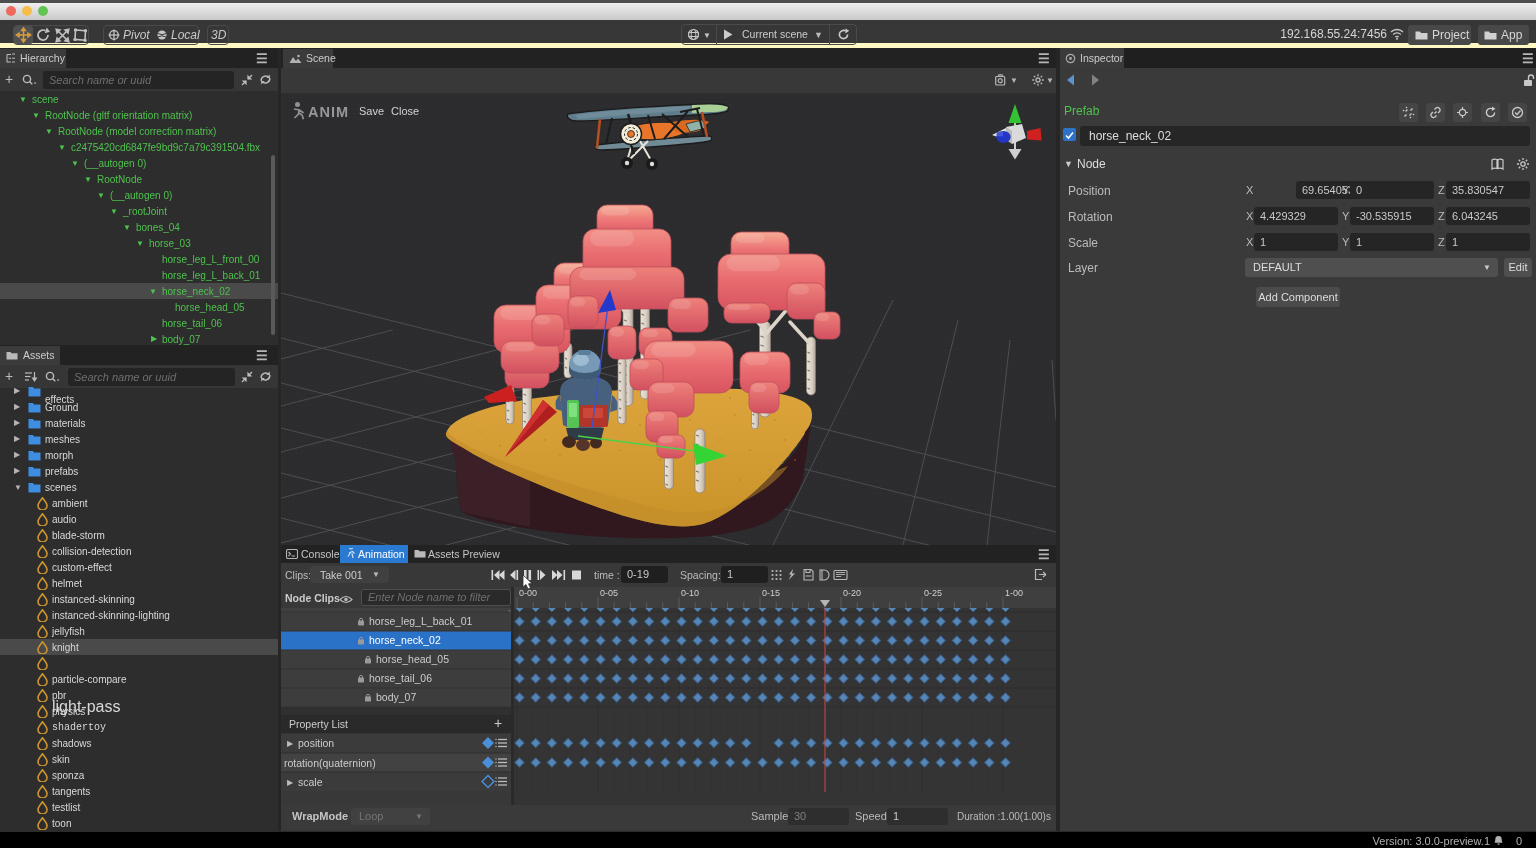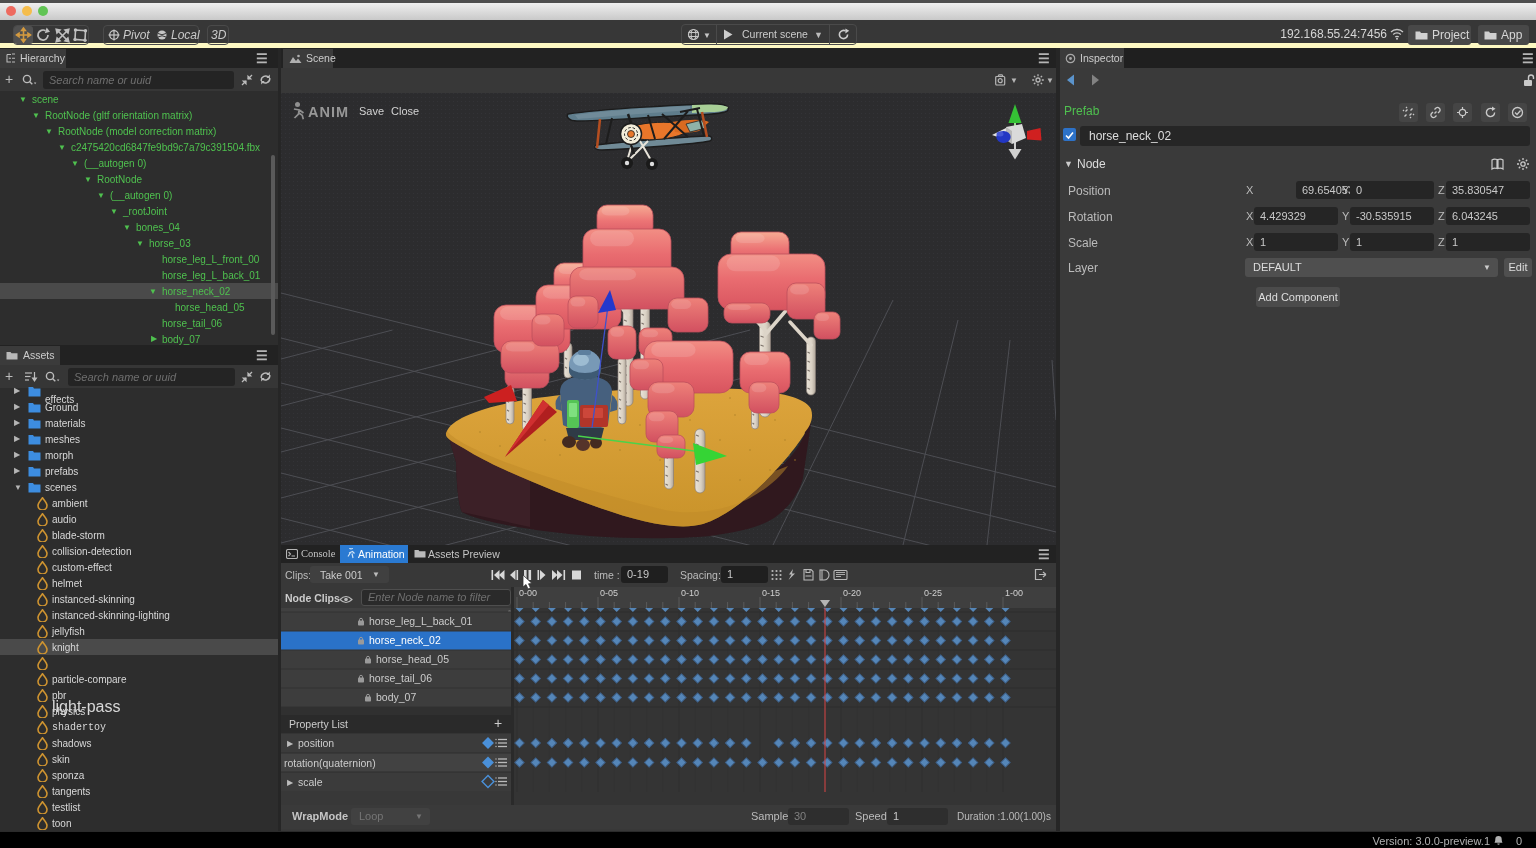--- a/index.html
+++ b/index.html
@@ -763,21 +763,21 @@
   </svg>
 </div>
 
 <div class="ab" id="anim" style="left:281px;top:545px;width:775px;height:286px;background:#383838;">
 
   <div class="ab tabbar" style="left:0;top:0;width:775px;height:18px;">
     <svg class="ab" style="left:5px;top:4px;" width="12" height="10" viewBox="0 0 12 10">
       <rect x="0.5" y="0.5" width="11" height="9" rx="1.5" fill="none" stroke="#b5b5b5" stroke-width="1.1"></rect>
       <path d="M2.5 3 L4.5 5 L2.5 7 M5.5 7 H9" stroke="#b5b5b5" stroke-width="1.1" fill="none"></path>
     </svg>
-    <div class="ab" style="left:20px;top:3px;color:#c5c5c5;font-size:10.5px;font-family:Liberation Serif, serif;">Console</div>
+    <div class="ab" style="left:20px;top:3px;color:#c5c5c5;font-size:10.5px;">Console</div>
     <div class="ab" style="left:59px;top:0;width:68px;height:18px;background:#2a7ad2;"></div>
     <svg class="ab" style="left:65px;top:3px;" width="10" height="12" viewBox="0 0 10 12">
       <path d="M5 1 a1.5 1.5 0 1 1 0.1 0 M3 5 l3.5 -1.5 l2 2 M4.5 4.5 l-2.5 4 M6 5.5 l1 4.5" stroke="#cde2f5" stroke-width="1.2" fill="none"></path>
     </svg>
     <div class="ab" style="left:77px;top:3px;color:#ffffff;font-size:10.5px;">Animation</div>
     <svg class="ab" style="left:133px;top:4px;" width="12" height="9" viewBox="0 0 12 9">
       <path d="M0.5 1 L4.5 1 L5.5 2.3 L11.5 2.3 L11.5 8.5 L0.5 8.5 Z" fill="#b9b9b9"></path>
     </svg>
     <div class="ab" style="left:147px;top:3px;color:#c5c5c5;font-size:10.5px;">Assets Preview</div>
     <div class="ab ham" style="left:757px;top:2px;">☰</div>

